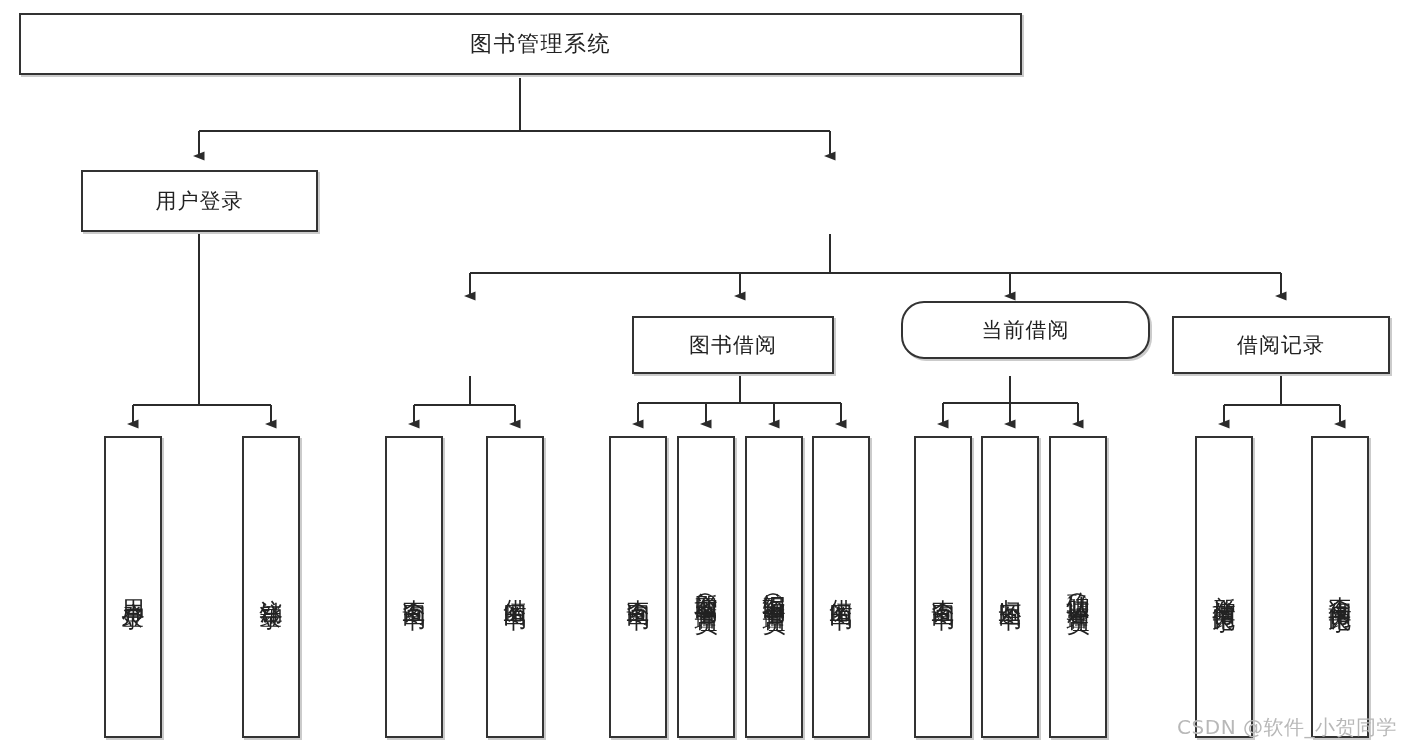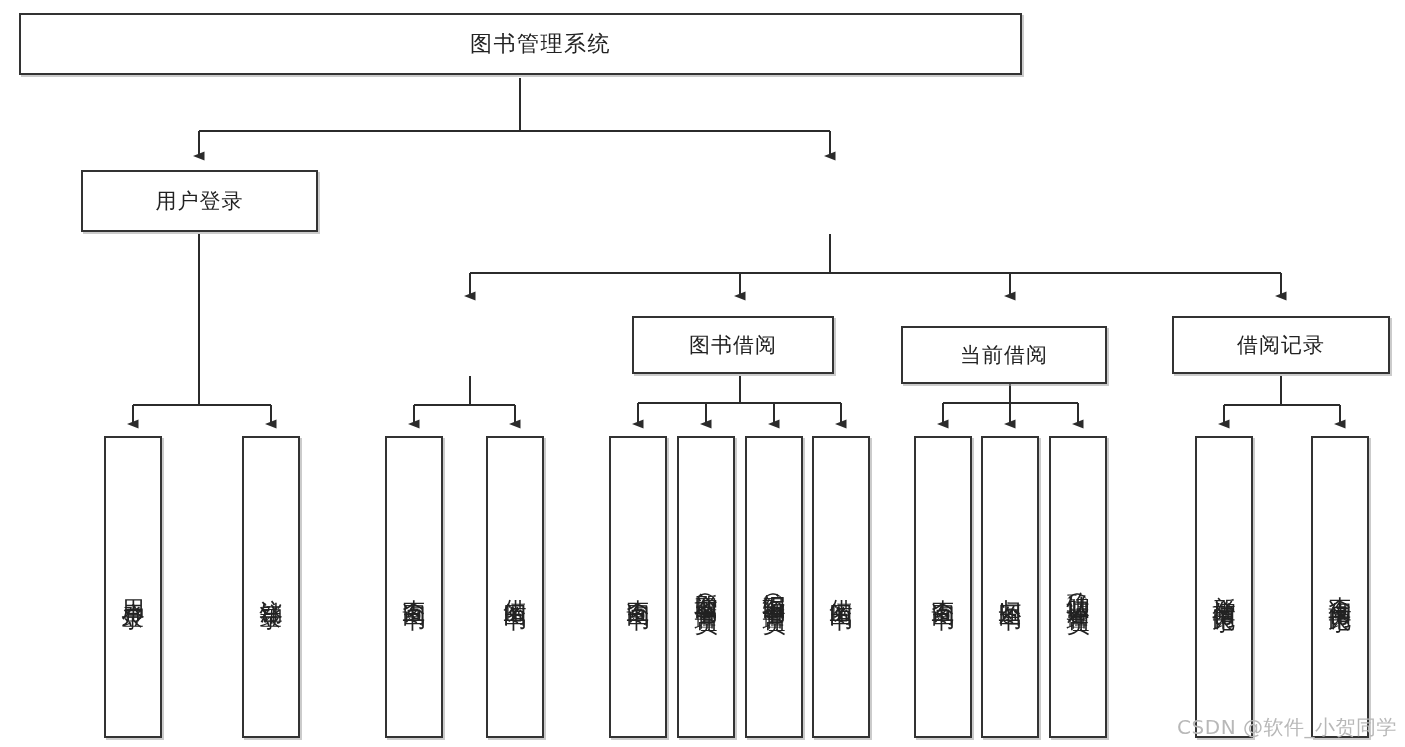--- a/index.html
+++ b/index.html
@@ -135,21 +135,21 @@
     <span class="label">图书管理系统</span>
   </div>
 
   <div class="node horiz" style="left:81px; top:170px; width:237px; height:62px;">
     <span class="label">用户登录</span>
   </div>
 
   <div class="node horiz" style="left:632px; top:316px; width:202px; height:58px;">
     <span class="label">图书借阅</span>
   </div>
-  <div class="node horiz" style="left:901px; top:326px; width:206px; height:58px;">
+  <div class="node horiz" style="left:901px; top:301px; width:249px; height:58px;border-radius:23px;">
     <span class="label">当前借阅</span>
   </div>
   <div class="node horiz" style="left:1172px; top:316px; width:218px; height:58px;">
     <span class="label">借阅记录</span>
   </div>
 
   <div class="node vert" style="left:104px; top:436px; width:58px; height:302px;">
     <span class="label">用户登录</span>
   </div>
   <div class="node vert" style="left:242px; top:436px; width:58px; height:302px;">

